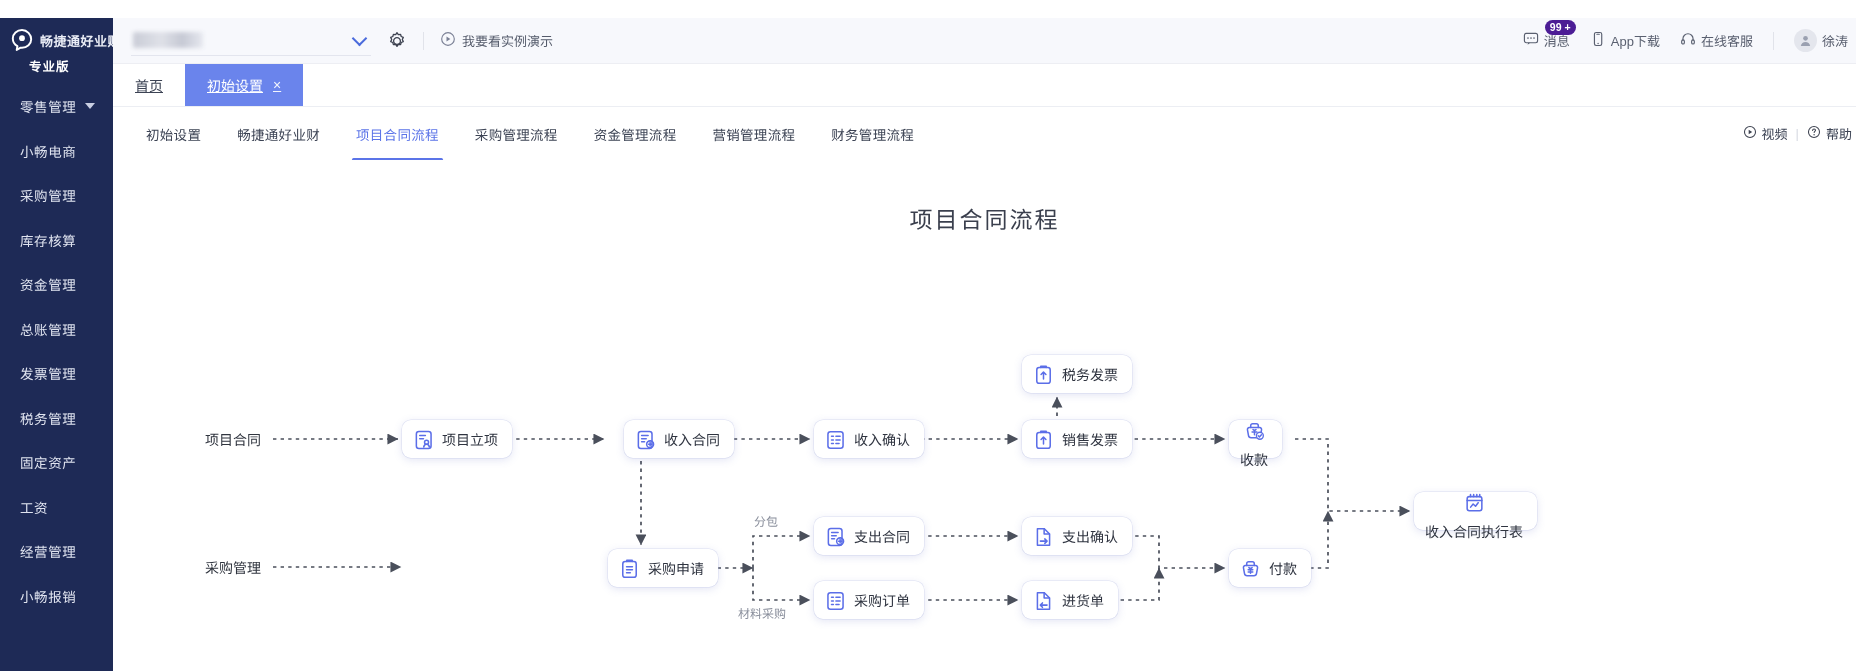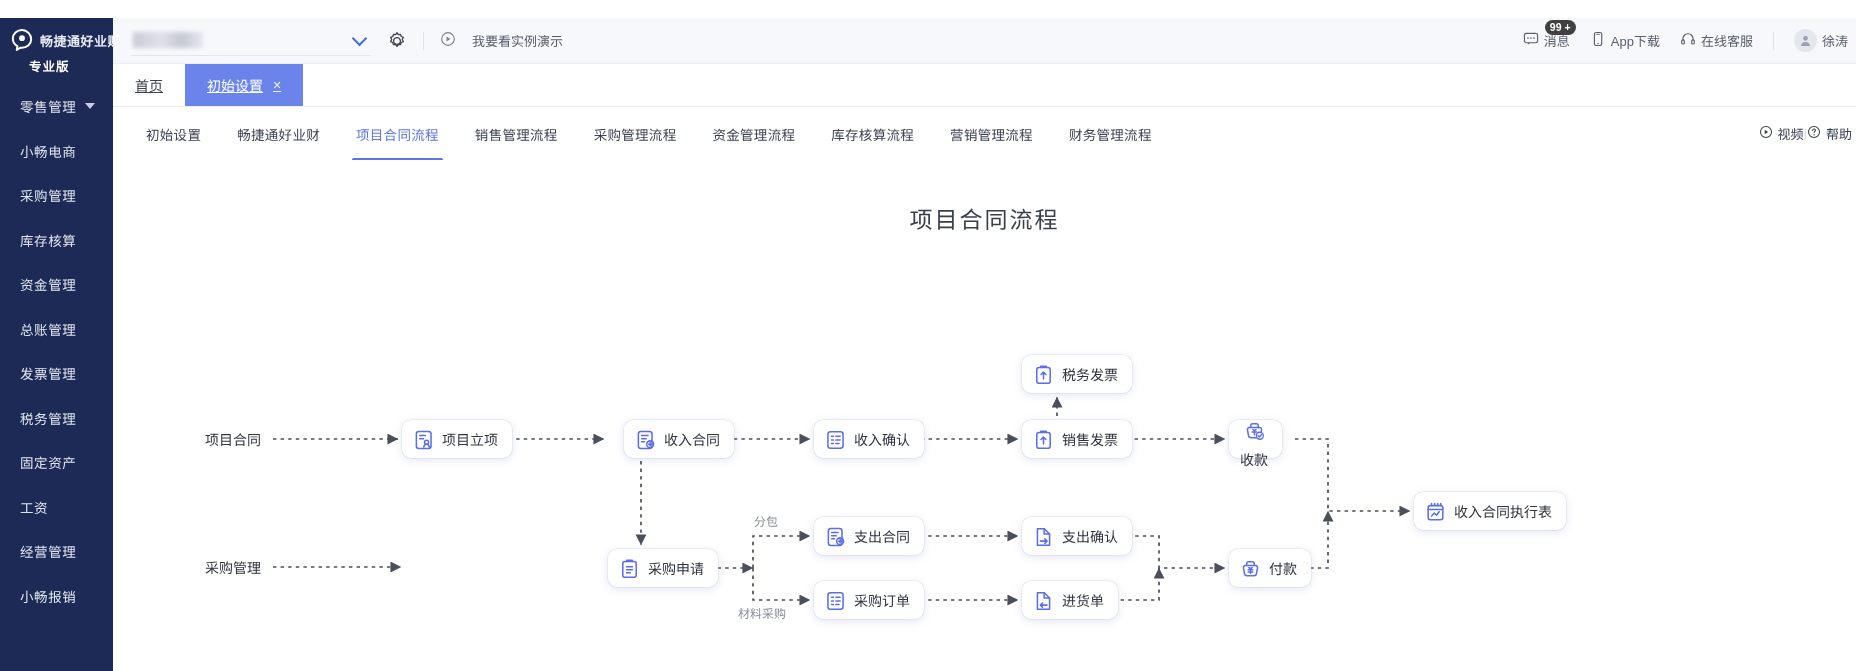--- a/index.html
+++ b/index.html
@@ -61,35 +61,35 @@
   }
   .chev {
     position: absolute; right: 6px; top: 7px;
     width: 11px; height: 11px;
     border-right: 2px solid #4b6bdc; border-bottom: 2px solid #4b6bdc;
     transform: rotate(45deg);
   }
   .gear-btn { margin-left: 16px; width: 20px; height: 20px; cursor: pointer; }
   .vdiv { width: 1px; height: 18px; background: #e1e3ea; margin: 0 16px; }
   .demo-link {
-    display: flex; align-items: center; gap: 16px;
+    display: flex; align-items: center; gap: 6px;
     color: #555b6b; font-size: 13px; cursor: pointer; white-space: nowrap;
   }
   .topbar-right {
     margin-left: auto; display: flex; align-items: center;
     gap: 20px; padding-right: 8px;
   }
   .tb-item {
     display: flex; align-items: center; gap: 5px;
     color: #5a6070; font-size: 13px; cursor: pointer;
     position: relative; white-space: nowrap;
   }
   .badge {
     position: absolute; left: 22px; top: -11px;
-    background: #404040; color: #fff; font-size: 10.5px; font-weight: 700;
+    background: #4c1d95; color: #fff; font-size: 10.5px; font-weight: 700;
     border-radius: 9px; padding: 1px 5px 1px 5px; line-height: 13px;
     white-space: nowrap;
   }
   .avatar {
     width: 23px; height: 23px; border-radius: 50%;
     background: #e4e6ed; display: flex; align-items: center; justify-content: center;
   }
 
   
   .tabrow {
@@ -117,21 +117,21 @@
     cursor: pointer; white-space: nowrap; letter-spacing: .3px;
   }
   .subnav-item:first-child { margin-left: 15px; }
   .subnav-item.active { color: #5b74e8; }
   .subnav-item.active::after {
     content: ""; position: absolute; left: 14px; right: 14px; bottom: 0;
     height: 2.5px; background: #5b74e8; border-radius: 2px;
   }
   .subnav-right {
     margin-left: auto; display: flex; align-items: center;
-    padding-right: 4px;
+    gap: 8px; padding-right: 4px;
   }
   .sn-link {
     display: flex; align-items: center; gap: 5px;
     font-size: 13px; color: #3c4354; cursor: pointer; white-space: nowrap;
   }
   .sn-sep { color: #d7dae2; font-size: 13px; }
 
   
   .content {
     position: absolute; left: 113px; top: 160px; right: 0; bottom: 0;
@@ -301,30 +301,24 @@
         <div class="subnav-item">
           <span>初始设置</span>
         </div>
         <div class="subnav-item">
           <span>畅捷通好业财</span>
         </div>
         <div class="subnav-item active">
           <span>项目合同流程</span>
         </div>
         <div class="subnav-item">
-          <span>销售管理流程</span>
-        </div>
-        <div class="subnav-item">
           <span>采购管理流程</span>
         </div>
         <div class="subnav-item">
           <span>资金管理流程</span>
-        </div>
-        <div class="subnav-item">
-          <span>库存核算流程</span>
         </div>
         <div class="subnav-item">
           <span>营销管理流程</span>
         </div>
         <div class="subnav-item">
           <span>财务管理流程</span>
         </div>
       </div>
     <div class="subnav-right">
       <span class="sn-link">
@@ -454,21 +448,21 @@
               <svg class="nico" viewBox="0 0 20 20" width="21" height="21">
                 <path d="M5 7.2h10c1.1 0 1.9 1 1.7 2.1l-1 5.6c-.2 1.2-1.2 2-2.4 2H6.7c-1.2 0-2.2-.8-2.4-2l-1-5.6C3.1 8.2 3.9 7.2 5 7.2z" fill="none" stroke="#5b6ee8" stroke-width="1.45" stroke-linecap="round" stroke-linejoin="round"></path>
                 <path d="M6.4 7.2V5.4c0-1 .8-1.8 1.8-1.8h3.6c1 0 1.8.8 1.8 1.8v1.8" fill="none" stroke="#5b6ee8" stroke-width="1.45" stroke-linecap="round" stroke-linejoin="round"></path>
                 <path d="M7.7 11.4h4.6M10 10.1v4M8.6 9l1.4 1.3L11.4 9" fill="none" stroke="#5b6ee8" stroke-width="1.45" stroke-linecap="round" stroke-linejoin="round"></path>
                 <circle cx="15.1" cy="15" r="3.3" fill="#fff" stroke="#5b6ee8" stroke-width="1.3"></circle>
                 <path d="M13.6 15l1.1 1.1 1.9-2" fill="none" stroke="#5b6ee8" stroke-width="1.45" stroke-linecap="round" stroke-linejoin="round"></path>
               </svg>
             </span>
             <span>收款</span>
           </div>
-          <div class="node" style="left: 1301px; top: 257px;">
+          <div class="node" style="left: 1301px; top: 257px; flex-direction: column;">
             <span style="display: flex;">
               <svg class="nico" viewBox="0 0 20 20" width="21" height="21">
                 <rect x="3" y="4.4" width="14" height="13.4" rx="2.1" fill="none" stroke="#5b6ee8" stroke-width="1.45" stroke-linecap="round" stroke-linejoin="round"></rect>
                 <path d="M3 8.2h14" fill="none" stroke="#5b6ee8" stroke-width="1.45" stroke-linecap="round" stroke-linejoin="round"></path>
                 <path d="M6.2 4.4V2.4M9.2 4.4V2.4M12.2 4.4V2.4M15 4.4V2.4" fill="none" stroke="#5b6ee8" stroke-width="1.45" stroke-linecap="round" stroke-linejoin="round"></path>
                 <path d="M6.3 14.4l2.4-3 2.3 2.2 2.5-3.4" fill="none" stroke="#5b6ee8" stroke-width="1.45" stroke-linecap="round" stroke-linejoin="round"></path>
               </svg>
             </span>
             <span>收入合同执行表</span>
           </div>

